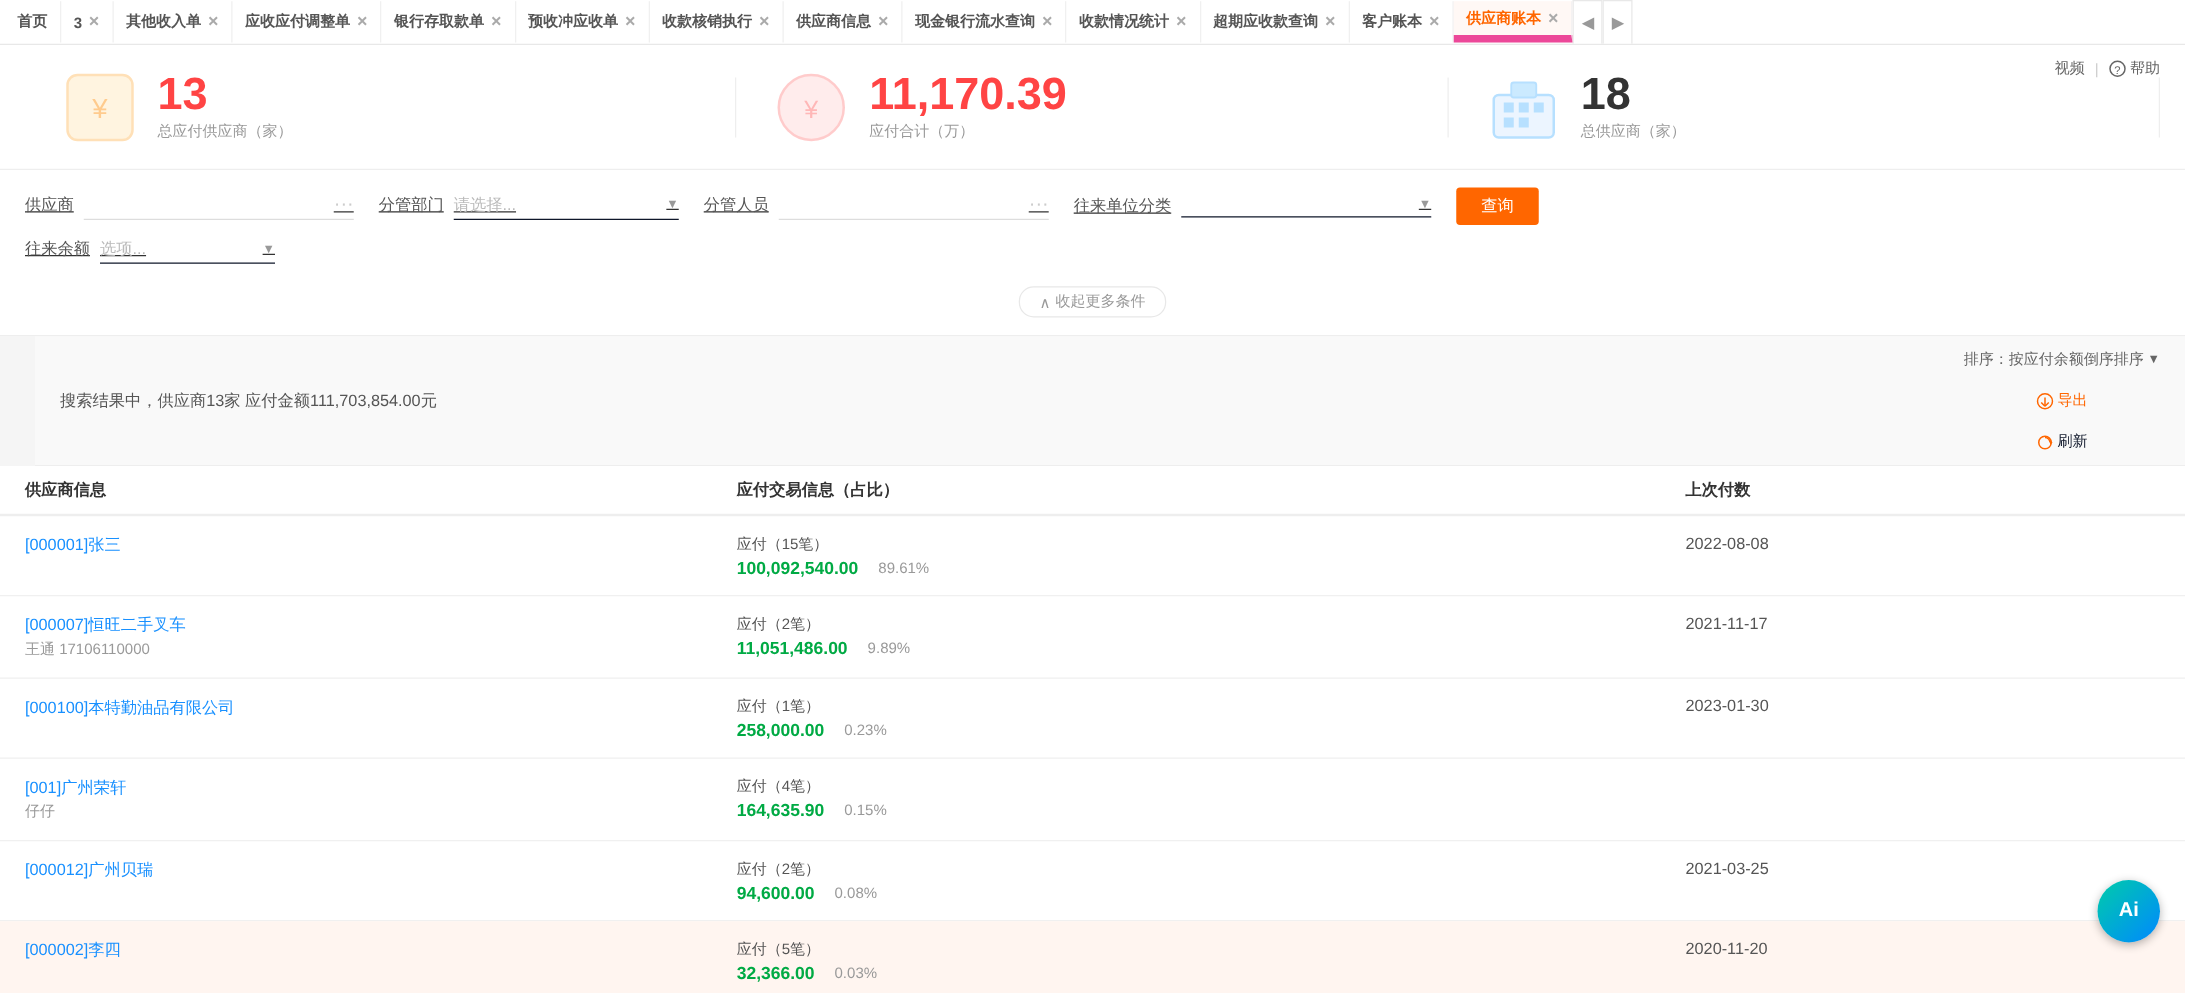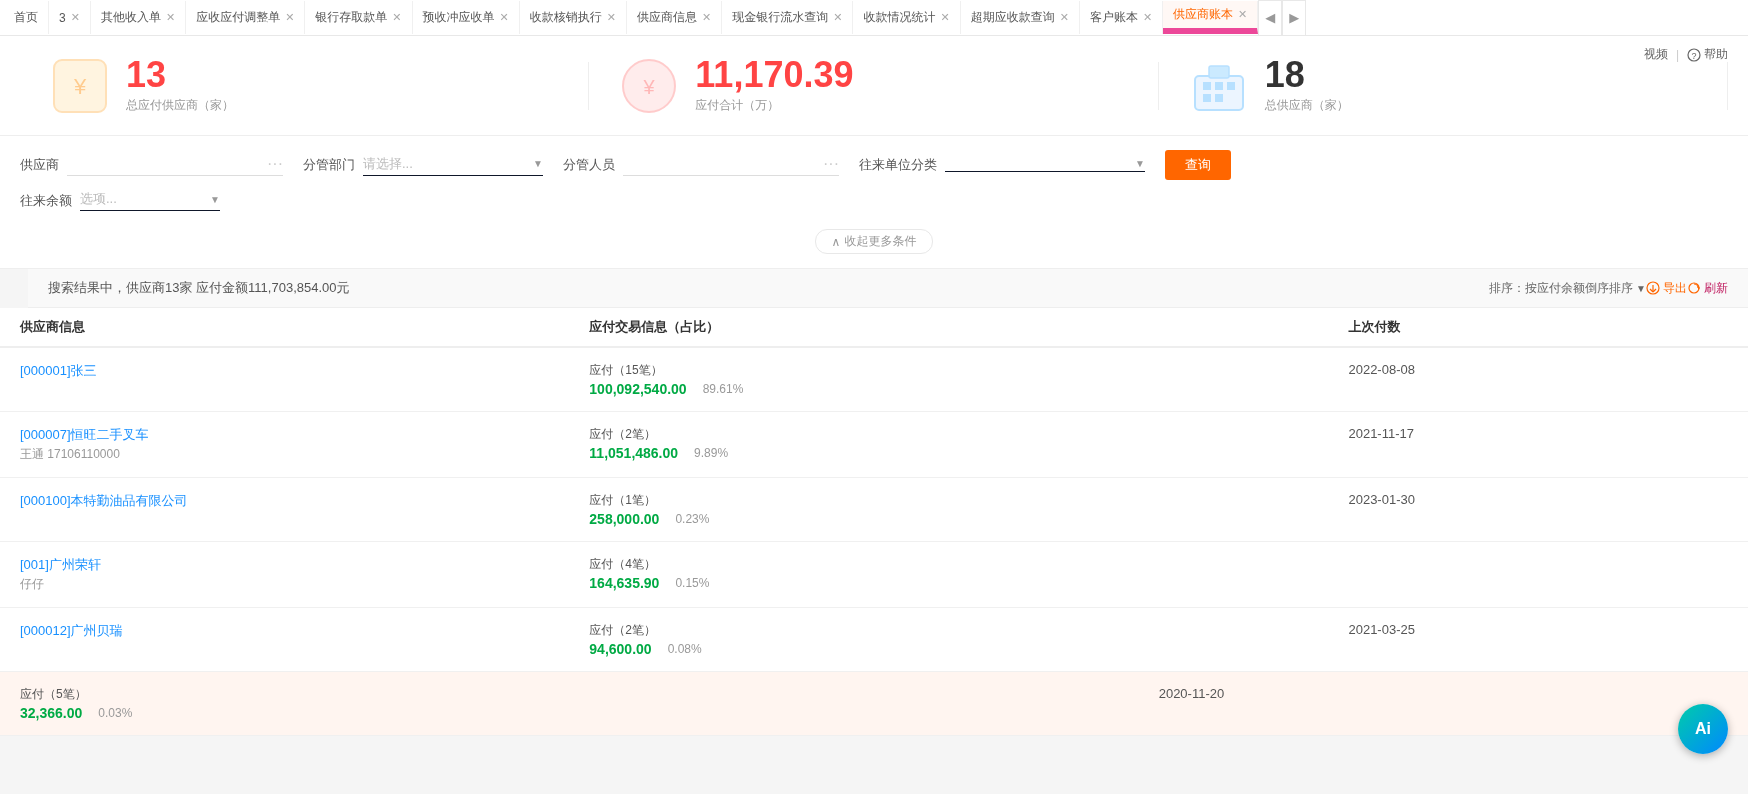--- a/index.html
+++ b/index.html
@@ -6,21 +6,21 @@
     body { font-family: 'Microsoft YaHei', Arial, sans-serif; font-size: 13px; background: #f5f5f5; color: #333; width: 1748px; min-height: 794px; overflow-x: hidden; }
 
     
     .top-nav {
       display: flex; align-items: center; background: #fff; border-bottom: 1px solid #e8e8e8;
       height: 36px; padding: 0 4px; overflow: hidden; flex-shrink: 0;
     }
     .nav-tab {
       display: flex; align-items: center; padding: 0 10px; height: 33px; font-size: 12px;
       white-space: nowrap; cursor: pointer; border-right: 1px solid #f0f0f0; color: #555;
-      position: relative; flex-shrink: 0;
+      position: relative; flex-shrink: 0; font-weight: bold;
     }
     .nav-tab.active { color: #ff6600; border-bottom: 6px solid #ec4899; background: #fff8f5; }
     .nav-tab .close-x { margin-left: 5px; color: #aaa; font-size: 11px; cursor: pointer; }
     .nav-arrow { width: 24px; height: 36px; display: flex; align-items: center; justify-content: center; cursor: pointer; color: #999; border: 1px solid #e8e8e8; background: #fff; flex-shrink: 0; }
 
     
     .stats-bar {
       display: flex; align-items: center; background: #fff; padding: 16px 20px;
       border-bottom: 1px solid #eee; position: relative; height: 100px;
     }
@@ -40,39 +40,39 @@
       position: absolute; right: 20px; top: 10px; display: flex; align-items: center;
       font-size: 12px; color: #666; gap: 8px;
     }
     .top-right-actions span { cursor: pointer; color: #666; }
 
     
     .filter-area {
       background: #fff; padding: 14px 20px 10px; border-bottom: 1px solid #eee;
     }
     .filter-row { display: flex; align-items: center; gap: 20px; margin-bottom: 10px; flex-wrap: wrap; }
-    .filter-item { display: flex; align-items: center; gap: 8px; }
+    .filter-item { display: flex; gap: 8px; text-decoration: underline; }
     .filter-label { font-size: 13px; color: #555; white-space: nowrap; flex-shrink: 0; }
     .search-btn {
       background: #ff6600; color: #fff; border: none; padding: 6px 20px;
       border-radius: 3px; cursor: pointer; font-size: 13px; white-space: nowrap;
     }
     .collapse-btn {
       display: flex; align-items: center; justify-content: center; margin: 8px auto 4px;
       background: #fff; border: 1px solid #e8e8e8; border-radius: 12px;
       padding: 3px 16px; font-size: 12px; color: #999; cursor: pointer; width: fit-content;
       gap: 4px;
     }
 
     
     .result-summary {
       background: #f9f9f9; padding: 10px 20px; display: flex; align-items: center;
       justify-content: space-between; border-bottom: 1px solid #eee; font-size: 13px; color: #555; margin-left: 28px;
     }
-    .result-actions { display: flex; align-items: center; font-size: 12px; color: #666; }
+    .result-actions { display: flex; align-items: center; gap: 16px; font-size: 12px; color: #666; flex-direction: column; }
     .result-actions span { cursor: pointer; display: flex; align-items: center; gap: 3px; }
 
     
     .table-container { background: #fff; }
     .table-header {
       display: flex; align-items: center; padding: 10px 20px;
       border-bottom: 2px solid #eee; font-size: 13px; font-weight: 600; color: #333;
       background: #fff;
     }
     .col-supplier { flex: 3; }
@@ -291,21 +291,21 @@
     <span style="display:flex;align-items:center;gap:3px;">排序：按应付余额倒序排序 <span style="font-size:10px;">▼</span></span>
     <span style="display:flex;align-items:center;gap:3px;color:#ff6600;">
       <svg width="14" height="14" viewBox="0 0 14 14">
           <circle cx="7" cy="7" r="6" fill="none" stroke="#ff6600" stroke-width="1.2"></circle>
           <line x1="7" y1="4" x2="7" y2="10" stroke="#ff6600" stroke-width="1.2"></line>
           <line x1="4" y1="8" x2="7" y2="11" stroke="#ff6600" stroke-width="1.2"></line>
           <line x1="10" y1="8" x2="7" y2="11" stroke="#ff6600" stroke-width="1.2"></line>
         </svg>
       <span>导出</span>
     </span>
-    <span style="display:flex;align-items:center;gap:3px;color:#be185d;">
+    <span style="display:flex;align-items:center;gap:3px;color:#0f172a;">
       <svg width="14" height="14" viewBox="0 0 14 14">
           <circle cx="7" cy="7" r="5" fill="none" stroke="#ff6600" stroke-width="1.2"></circle>
           <path d="M7 3 A4 4 0 0 1 11 7" stroke="#ff6600" stroke-width="1.2" fill="none"></path>
           <polygon points="11,5 11,9 13,7" fill="#ff6600"></polygon>
         </svg>
       <span>刷新</span>
     </span>
   </div>
 </div>
 
@@ -392,20 +392,24 @@
       <div class="trans-row">
         <span class="trans-amount">94,600.00</span>
         <span class="trans-percent">0.08%</span>
       </div>
     </div>
     <div class="col-lastpay">
       <span class="last-pay-date">2021-03-25</span>
     </div>
   </div>
       <div class="table-row highlighted">
+    <div class="col-supplier">
+      <a class="supplier-link">[000002]李四</a>
+      
+    </div>
     <div class="col-transaction">
       <div class="trans-count">应付（5笔）</div>
       <div class="trans-row">
         <span class="trans-amount">32,366.00</span>
         <span class="trans-percent">0.03%</span>
       </div>
     </div>
     <div class="col-lastpay">
       <span class="last-pay-date">2020-11-20</span>
     </div>

